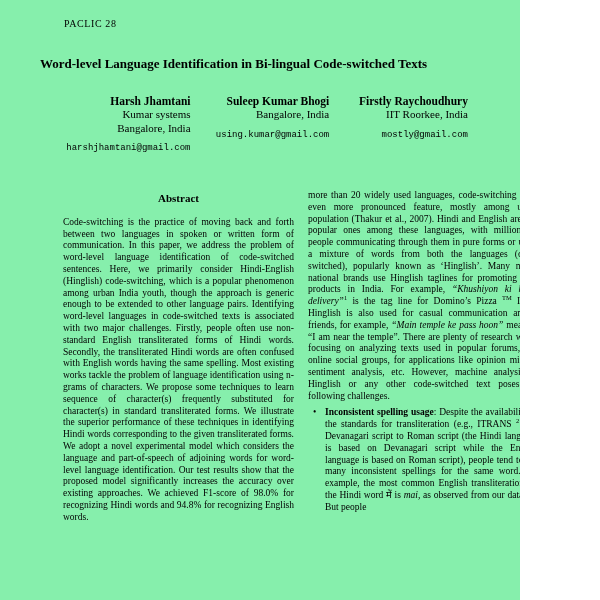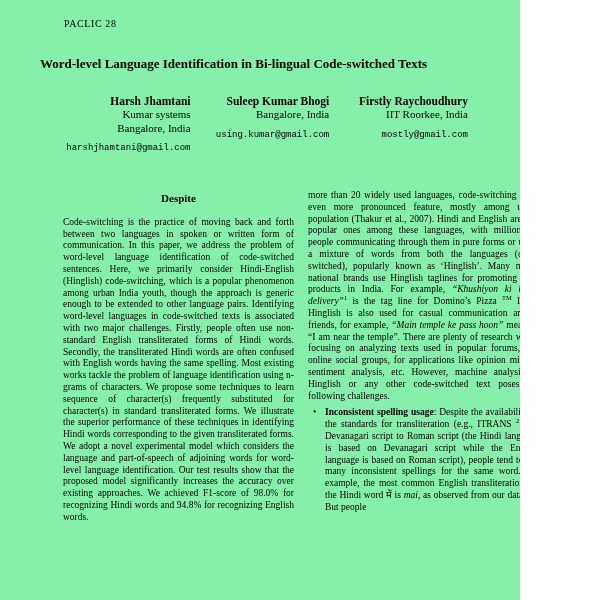--- a/index.html
+++ b/index.html
@@ -124,21 +124,21 @@
     <div class="author">
       <div class="author-name">Firstly Raychoudhury</div>
       <div class="author-affil">IIT Roorkee, India</div>
       <div class="author-email">mostly@gmail.com</div>
     </div>
   </div>
 
   <div class="cols">
 
     <div class="col">
-      <div class="abstract-heading">Despite</div>
+      <div class="abstract-heading">Abstract</div>
       <p class="body-par">Code-switching is the practice of moving back and forth between two languages in spoken or written form of communication. In this paper, we address the problem of word-level language identification of code-switched sentences. Here, we primarily consider Hindi-English (Hinglish) code-switching, which is a popular phenomenon among urban India youth, though the approach is generic enough to be extended to other language pairs. Identifying word-level languages in code-switched texts is associated with two major challenges. Firstly, people often use non-standard English transliterated forms of Hindi words. Secondly, the transliterated Hindi words are often confused with English words having the same spelling. Most existing works tackle the problem of language identification using n-grams of characters. We propose some techniques to learn sequence of character(s) frequently substituted for character(s) in standard transliterated forms. We illustrate the superior performance of these techniques in identifying Hindi words corresponding to the given transliterated forms. We adopt a novel experimental model which considers the language and part-of-speech of adjoining words for word-level language identification. Our test results show that the proposed model significantly increases the accuracy over existing approaches. We achieved F1-score of 98.0% for recognizing Hindi words and 94.8% for recognizing English words.</p>
     </div>
 
     <div class="col">
       <p class="body-par"><span>more than 20 widely used languages, code-switching is an even more pronounced feature, mostly among urban population (Thakur et al., 2007). Hindi and English are two popular ones among these languages, with millions of people communicating through them in pure forms or using a mixture of words from both the languages (code-switched), popularly known as ‘Hinglish’. Many multi-national brands use Hinglish taglines for promoting their products in India. For example, </span><span class="it">“Khushiyon ki home delivery”</span><sup>1</sup><span> is the tag line for Domino’s Pizza </span><sup>TM</sup><span> India. Hinglish is also used for casual communication among friends, for example, </span><span class="it">“Main temple ke pass hoon”</span><span> meaning “I am near the temple”. There are plenty of research works focusing on analyzing texts used in popular forums, like online social groups, for applications like opinion mining, sentiment analysis, etc. However, machine analysis of Hinglish or any other code-switched text poses the following challenges.</span></p>
 
       <div class="bullet-item"><span class="bullet-marker">•</span><span class="bold">Inconsistent spelling usage</span><span>: Despite the availability of the standards for transliteration (e.g., ITRANS </span><sup>2</sup><span> ) of Devanagari script to Roman script (the Hindi language is based on Devanagari script while the English language is based on Roman script), people tend to use many inconsistent spellings for the same word. For example, the most common English transliteration for the Hindi word में is </span><span class="it">mai</span><span>, as observed from our data set. But people</span></div>
     </div>
 
   </div>

